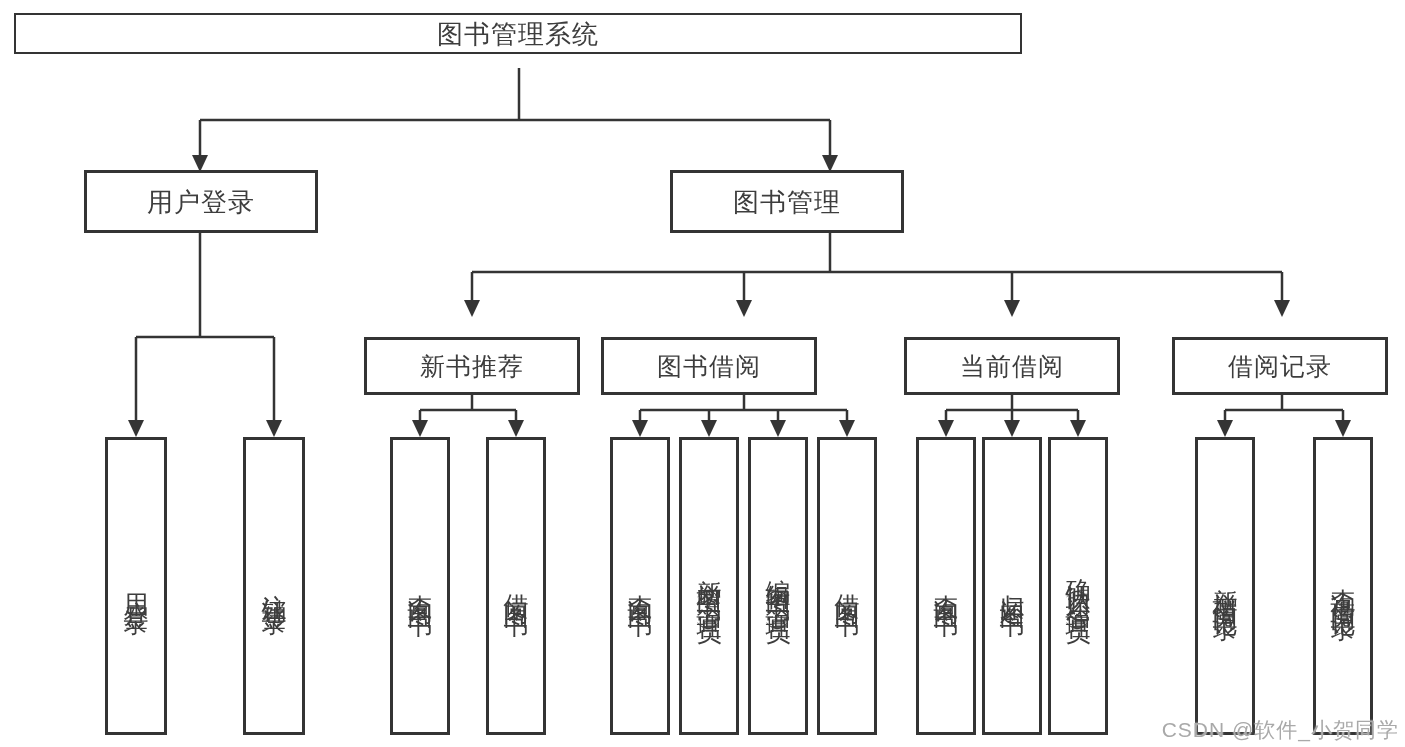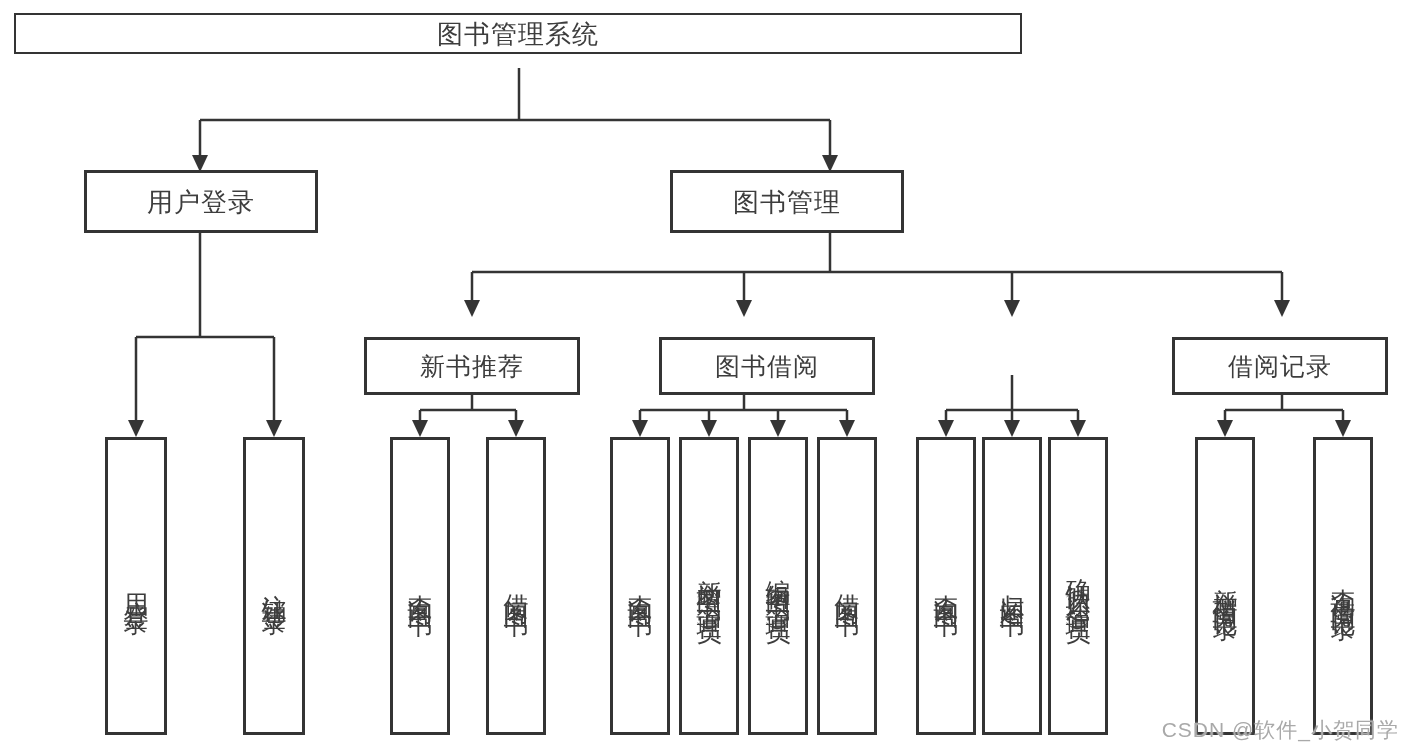--- a/index.html
+++ b/index.html
@@ -125,22 +125,25 @@
   <div class="node lvl2" style="left:84px;">
     <span>用户登录</span>
   </div>
   <div class="node lvl2" style="left:670px;">
     <span>图书管理</span>
   </div>
 
   <div class="node lvl3" style="left:364px;">
     <span>新书推荐</span>
   </div>
-  <div class="node lvl3" style="left:659px;">
+  <div class="node lvl3" style="left:601px;">
     <span>图书借阅</span>
+  </div>
+  <div class="node lvl3" style="left:904px;">
+    <span>当前借阅</span>
   </div>
   <div class="node lvl3" style="left:1172px;">
     <span>借阅记录</span>
   </div>
 
   <div class="node leaf" style="left:105px;width:62px;">
     <span class="vtext">用户登录</span>
   </div>
   <div class="node leaf" style="left:243px;width:62px;">
     <span class="vtext">注销登录</span>

